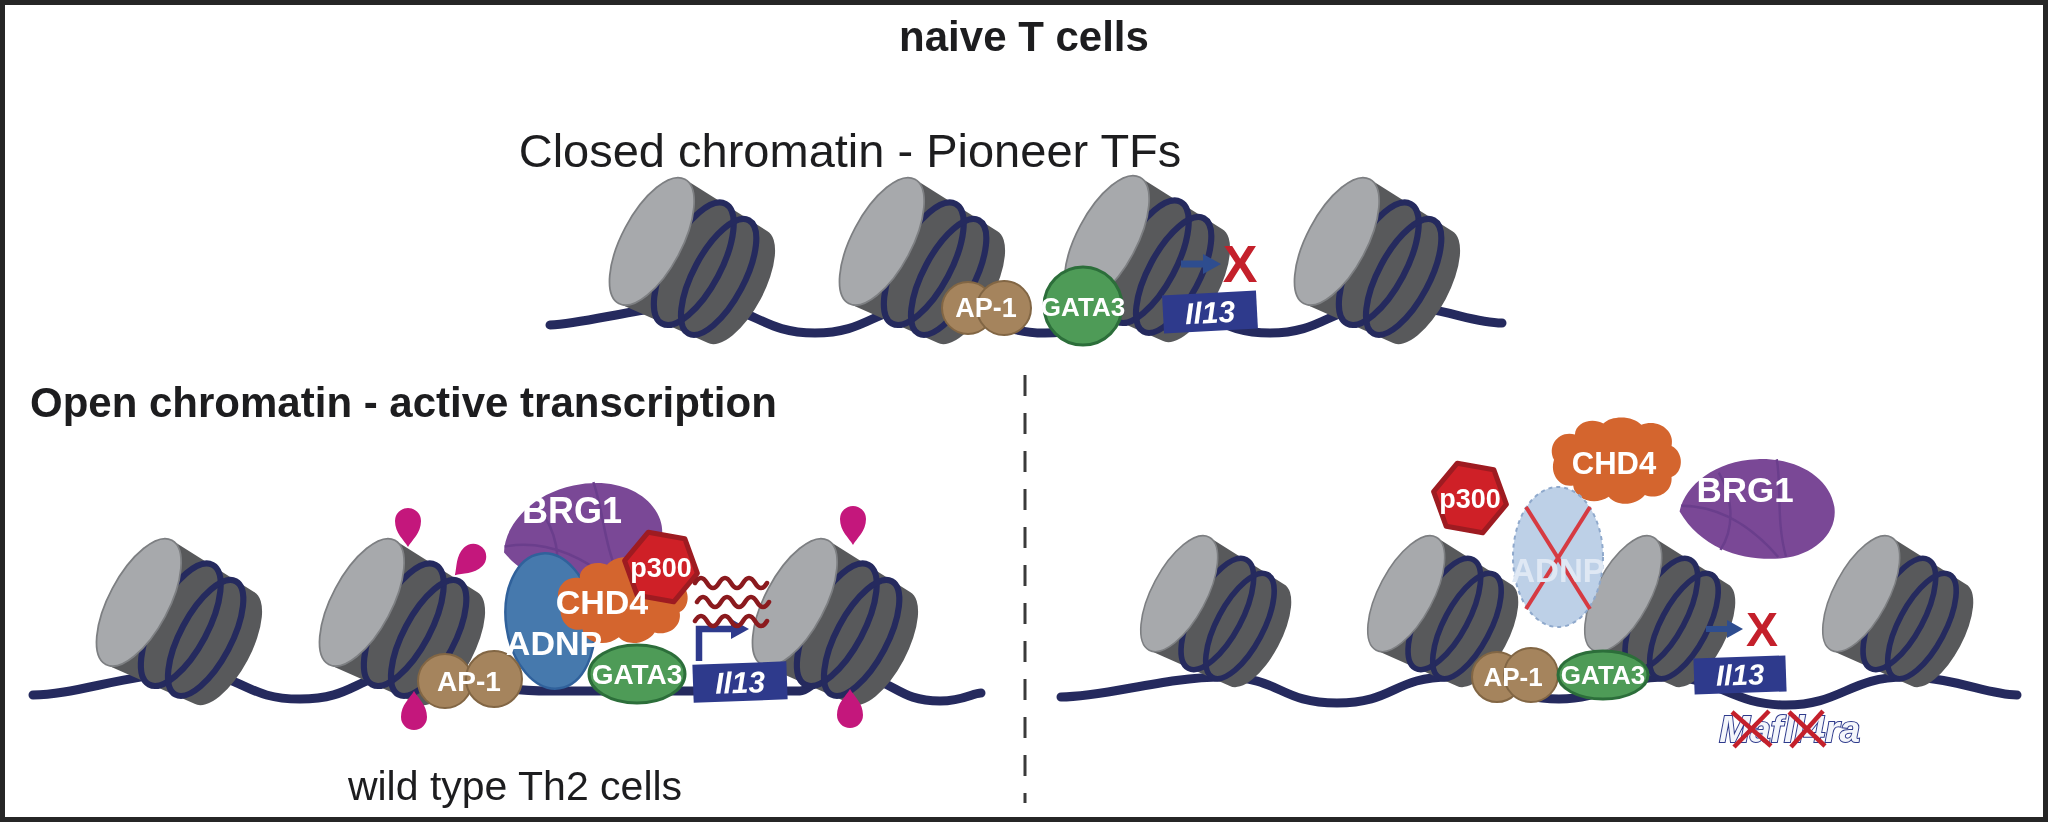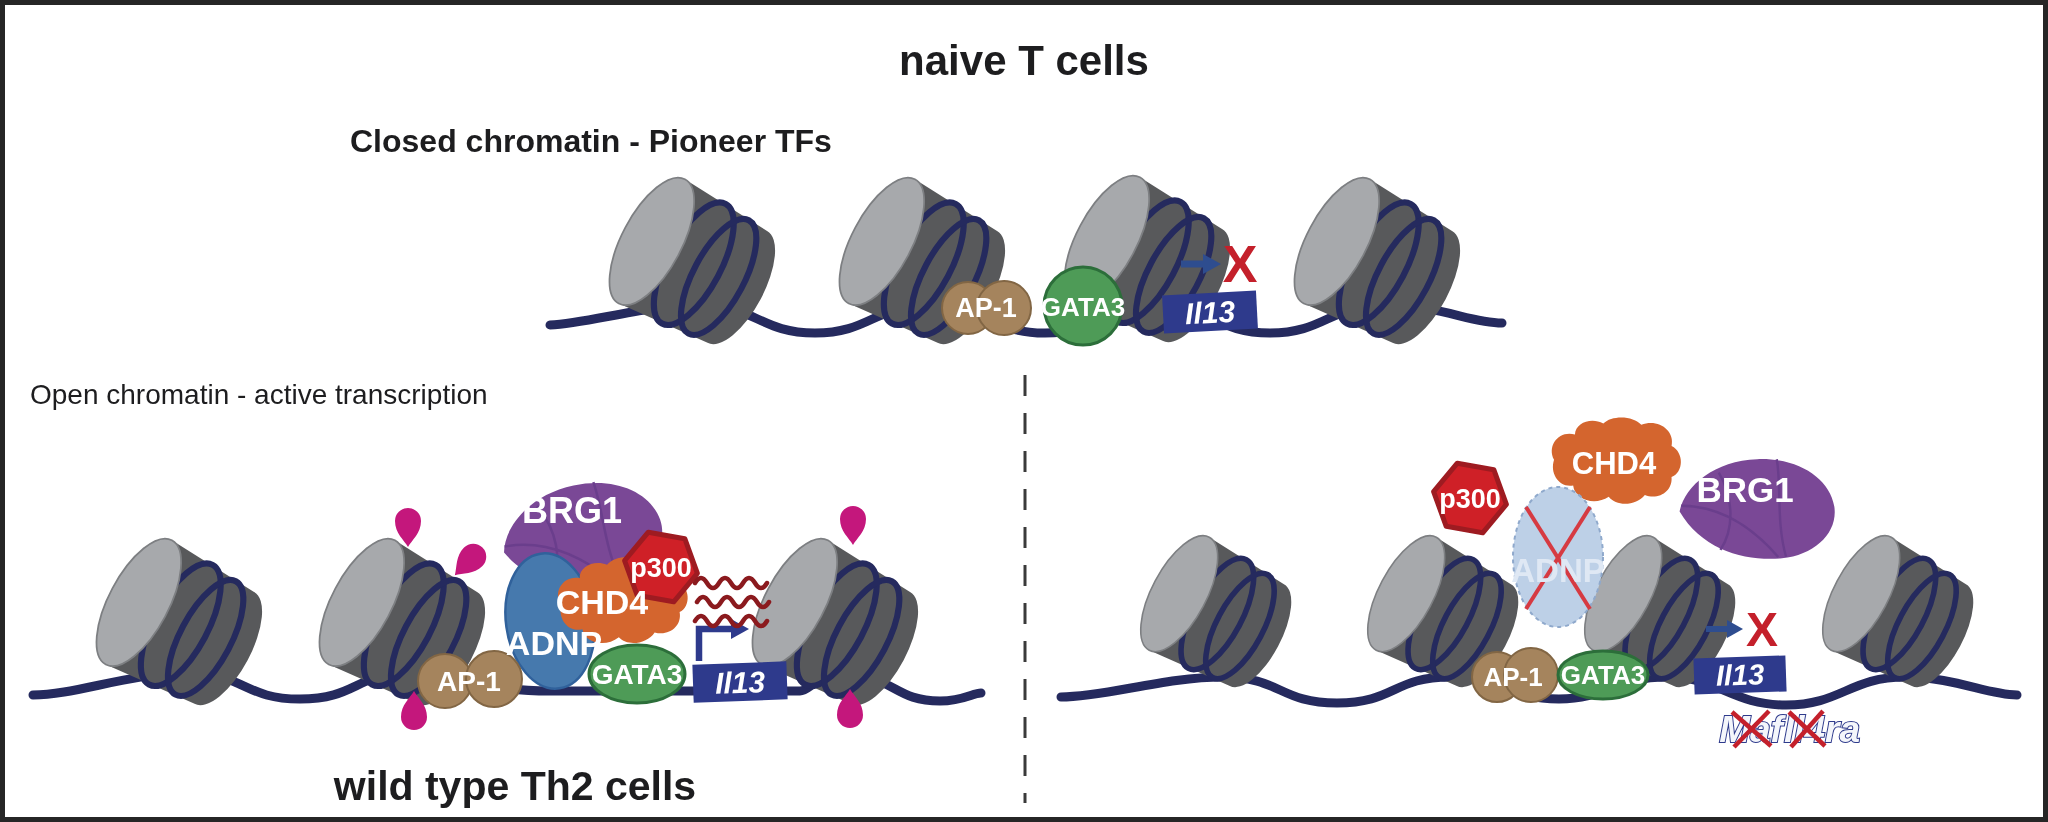--- a/index.html
+++ b/index.html
@@ -7,24 +7,24 @@
     position:relative;
     width:2048px;height:822px;
     box-sizing:border-box;
     background:#ffffff;
     border:5px solid #262626;
     font-family:"Liberation Sans", sans-serif;
     color:#1d1d1f;
     overflow:hidden;
   }
   .abs{position:absolute;}
-  .panel-heading{font-size:28px;font-weight:400;white-space:nowrap;}
+  .panel-heading{font-size:42px;font-weight:700;white-space:nowrap;}
   .main-title{font-size:42px;font-weight:700;text-align:center;white-space:nowrap;}
-  .sub-title{font-size:32px;font-weight:700;white-space:nowrap;}
-  .cell-label{font-size:41px;font-weight:700;text-align:center;white-space:nowrap;}
+  .sub-title{font-size:47px;font-weight:400;text-align:center;white-space:nowrap;}
+  .cell-label{font-size:41px;font-weight:400;text-align:center;white-space:nowrap;}
   svg{display:block;}
   svg text{font-family:"Liberation Sans", sans-serif;}
 </style>
 </head>
 <body>
 
 <div class="figure">
 
   <svg width="0" height="0">
     <defs>
@@ -45,21 +45,21 @@
       </g>
       <g id="chd4blob">
         <path d="M-62,0 C-70,-14 -58,-30 -42,-26 C-42,-38 -26,-44 -14,-38 C-6,-47 16,-47 24,-38 C40,-45 58,-34 55,-18 C68,-12 68,8 56,13 C58,27 44,37 30,32 C22,43 2,45 -6,35 C-20,45 -40,39 -42,25 C-56,28 -66,14 -62,0 Z" fill="#d4652e"></path>
       </g>
       <g id="p300hex">
         <polygon points="36.4,6.4 12.7,34.8 -23.8,28.3 -36.4,-6.4 -12.7,-34.8 23.8,-28.3" fill="#cf2027" stroke="#9e1b21" stroke-width="5" stroke-linejoin="round"></polygon>
       </g>
     </defs>
   </svg>
 
-  <div class="abs main-title" style="left:0;right:0;top:32px;">naive T cells</div>
+  <div class="abs main-title" style="left:0;right:0;top:8px;">naive T cells</div>
   <div class="abs sub-title" style="left:345px;width:1000px;top:118px;">Closed chromatin - Pioneer TFs</div>
 
   <svg class="abs" style="left:0;top:120px;" width="2048" height="250" viewBox="0 120 2048 250">
     <path d="M545,320 C585,318 640,300 695,300 C750,300 755,328 810,328 C865,328 870,300 925,300 C980,300 985,328 1040,328 C1095,328 1095,300 1150,300 C1205,300 1210,328 1265,328 C1320,328 1325,300 1380,300 C1435,300 1465,318 1497,318" fill="none" stroke="#252a5e" stroke-width="9" stroke-linecap="round"></path>
     <use href="#nuc" transform="translate(695,262) rotate(28) scale(0.88)"></use>
     <use href="#nuc" transform="translate(925,262) rotate(28) scale(0.88)"></use>
     <use href="#nuc" transform="translate(1150,260) rotate(28) scale(0.88)"></use>
     <use href="#nuc" transform="translate(1380,262) rotate(28) scale(0.88)"></use>
 
     <g>

